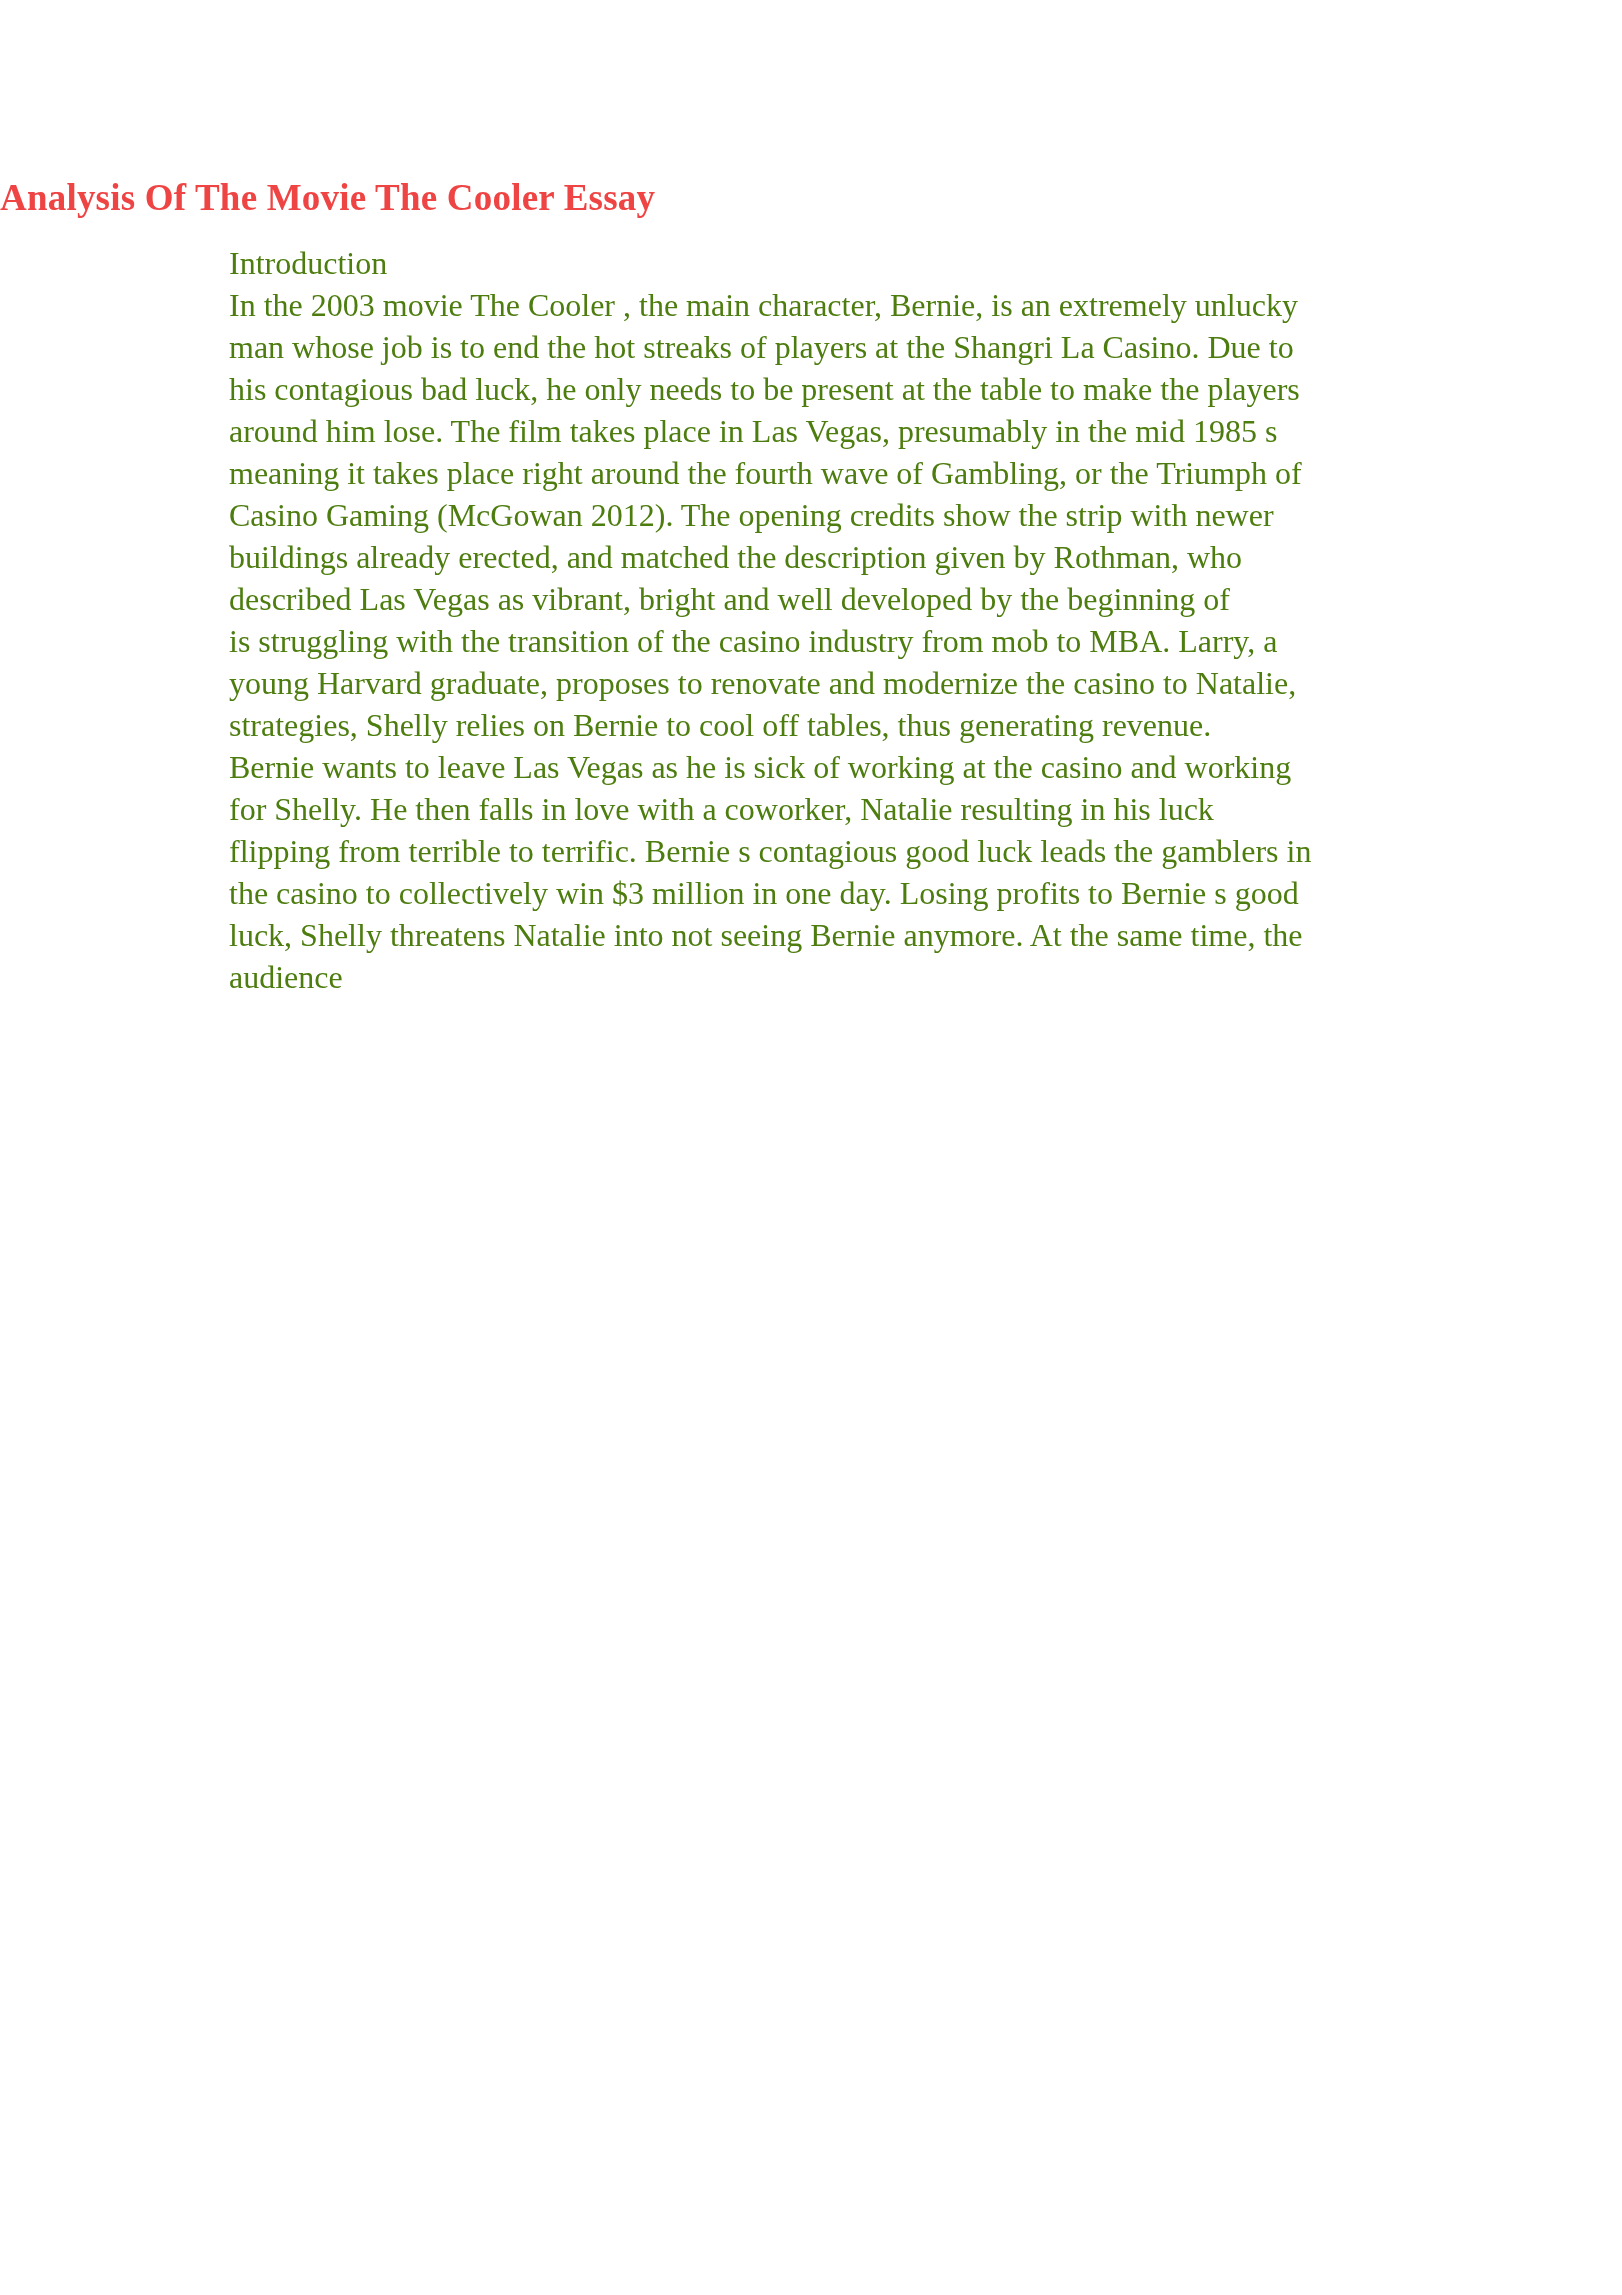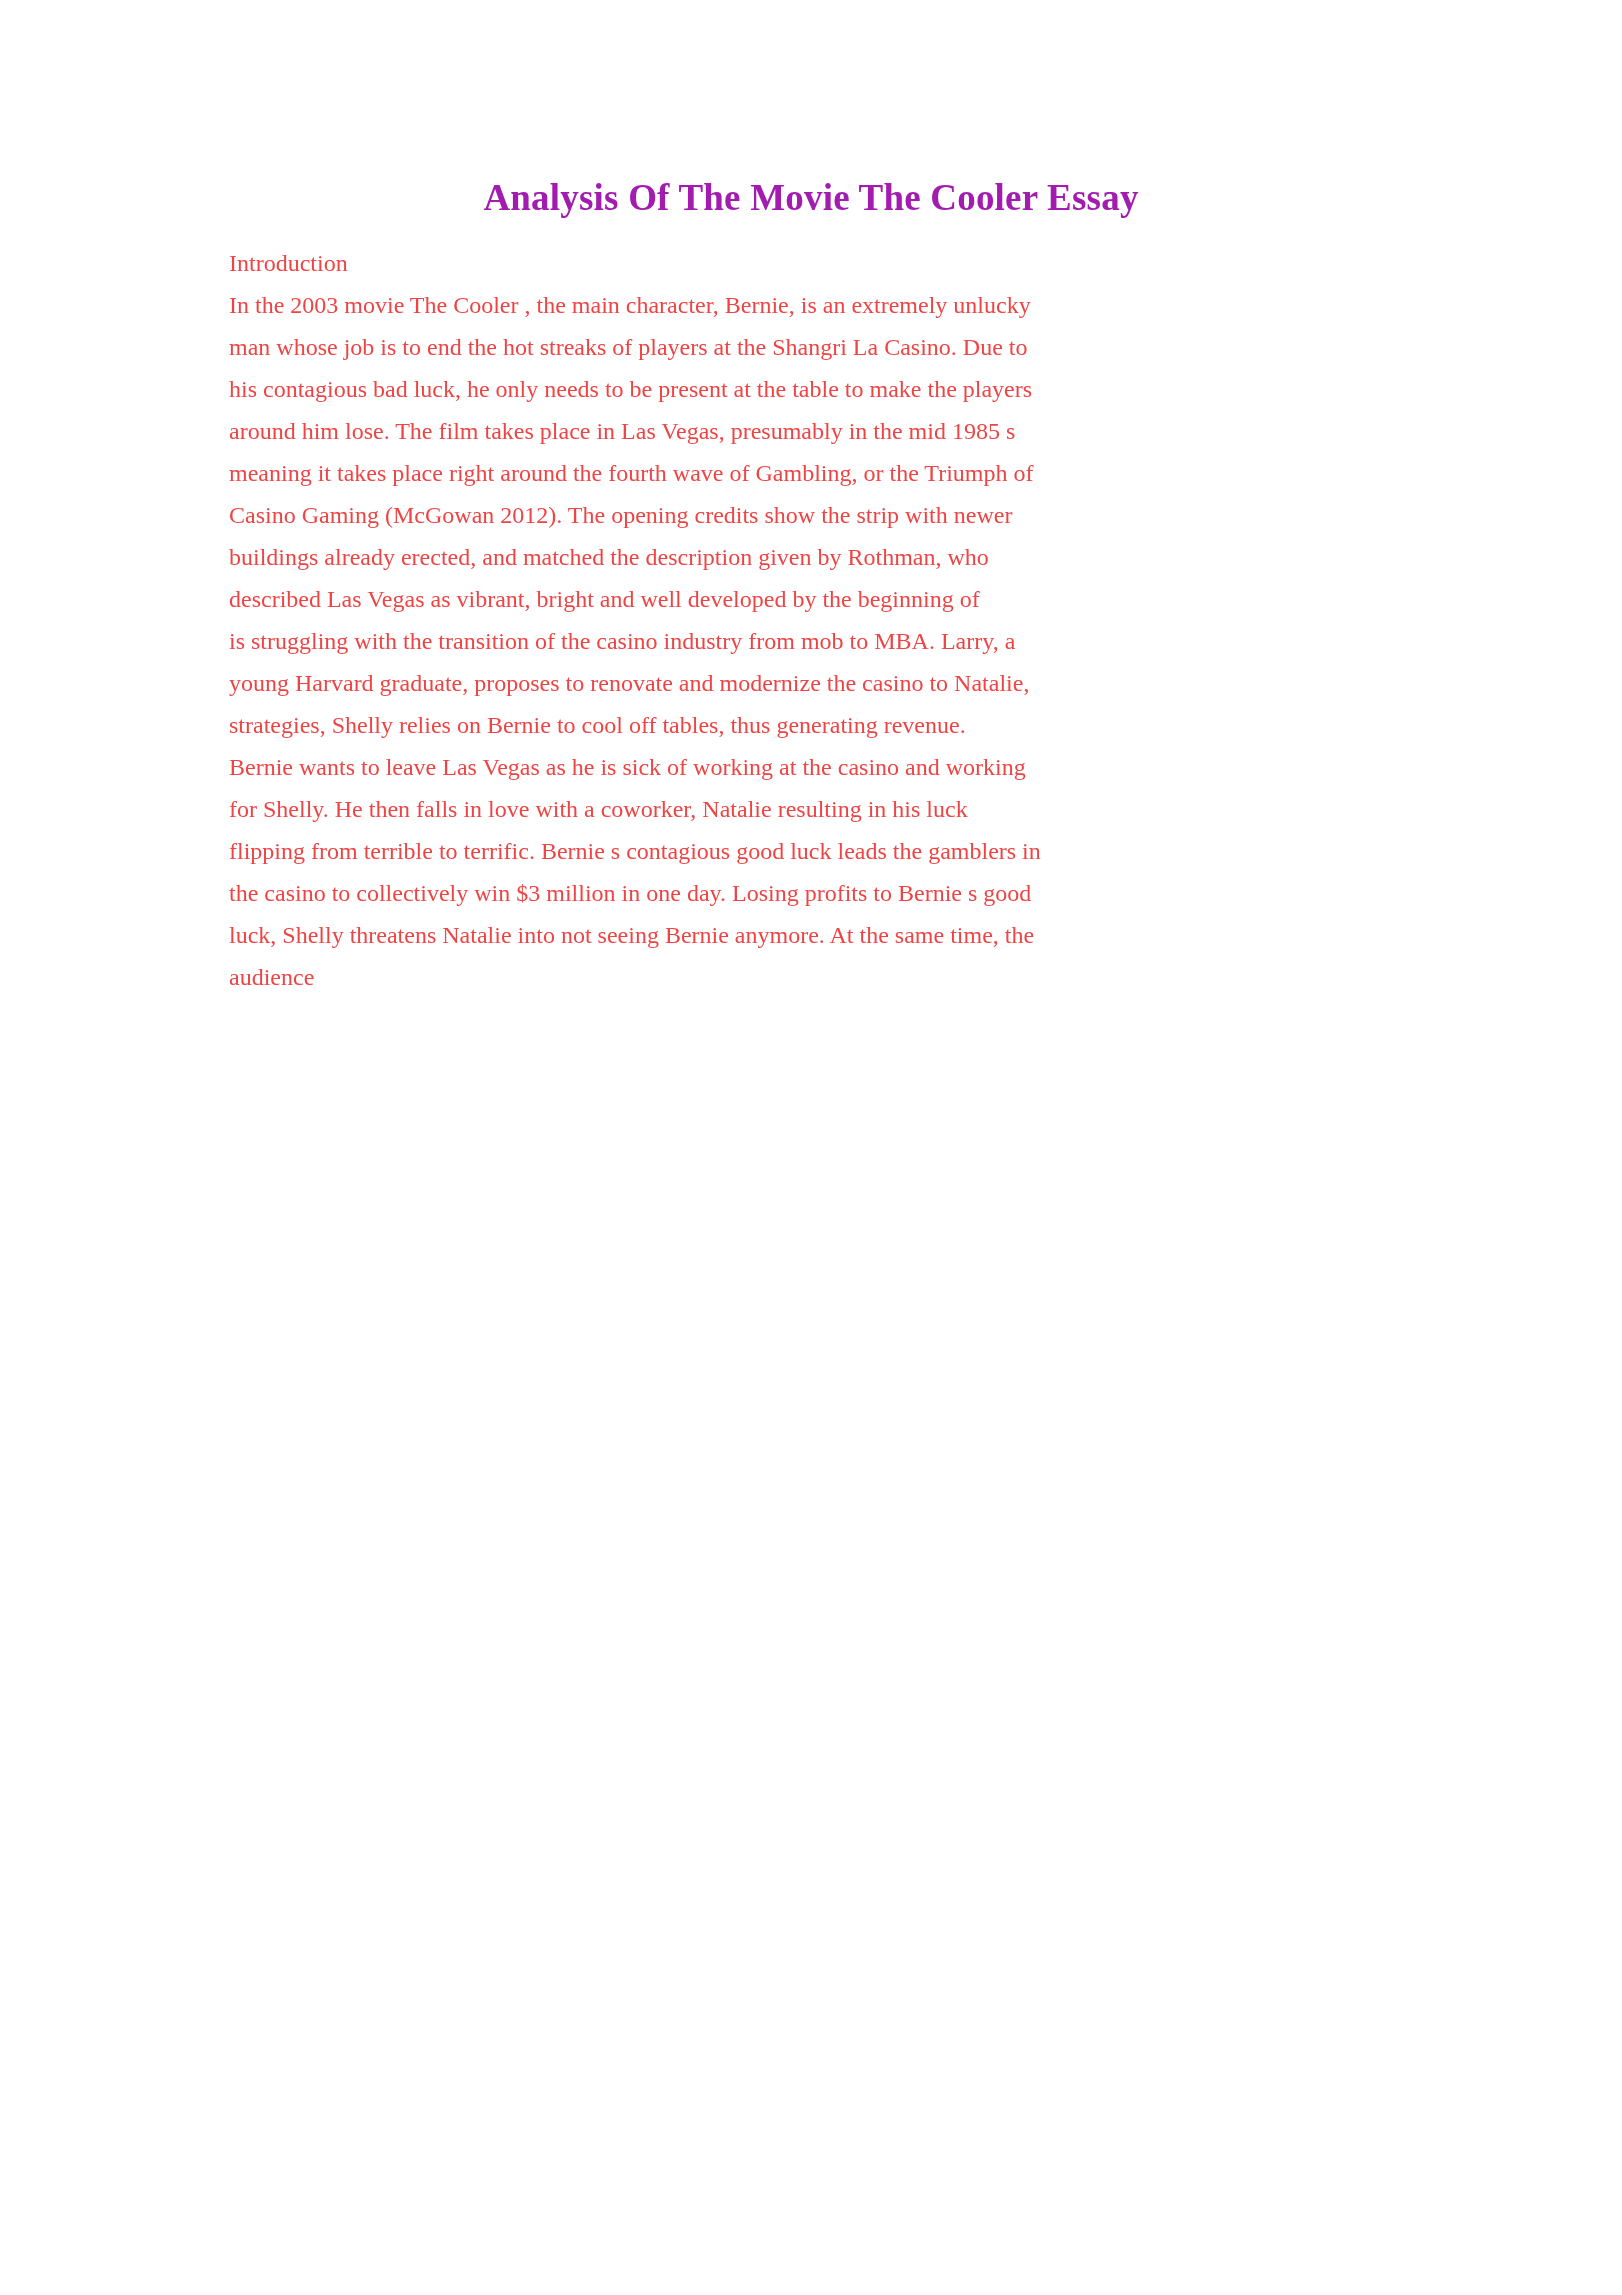--- a/index.html
+++ b/index.html
@@ -18,40 +18,40 @@
     overflow: hidden;
     box-sizing: border-box;
   }
 
   
   .doc-title {
     position: absolute;
     top: 150px;
     left: 0;
     width: 1622px;
-    text-align: center;
+    text-align: left;
     font-family: "Liberation Serif", "DejaVu Serif", serif;
     font-weight: bold;
     font-size: 37px;
     line-height: 46px;
     letter-spacing: 0.2px;
-    color: #a21caf;
+    color: #ef4444;
     white-space: nowrap;
   }
 
   
   .body-block {
     position: absolute;
     top: 242px;
     left: 229px;
     width: 1248px;
     font-family: "Liberation Serif", "DejaVu Serif", serif;
-    font-size: 24px;
+    font-size: 32px;
     line-height: 42px;
-    color: #ef4444;
+    color: #4d7c0f;
     text-align: left;
   }
 
   .body-line {
     display: block;
     white-space: pre;
   }
 </style>
 </head>
 <body>

